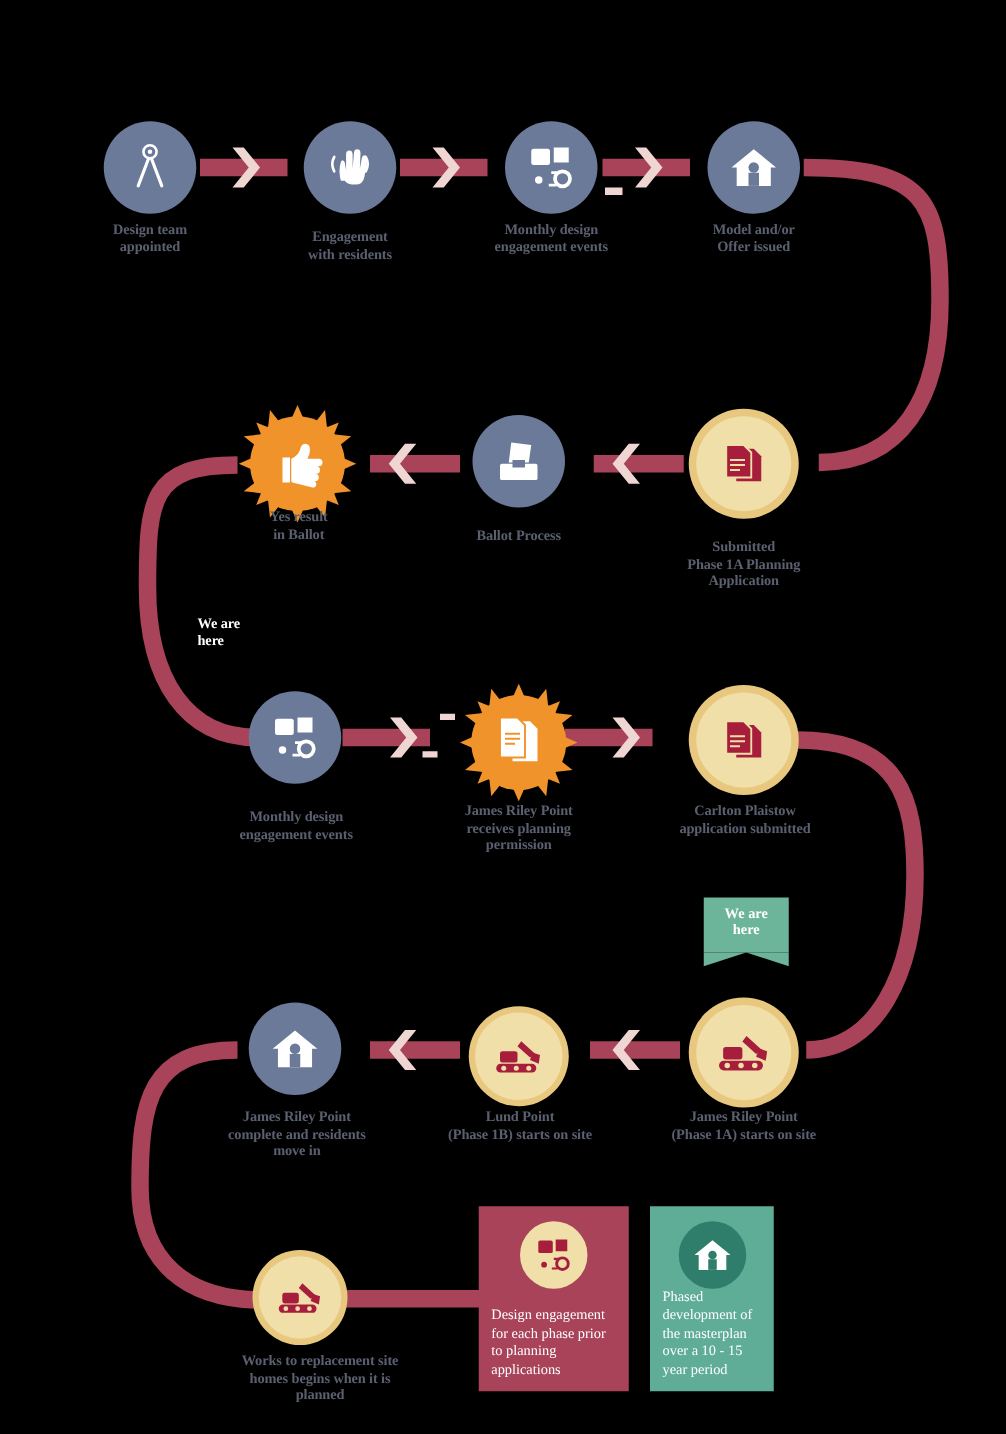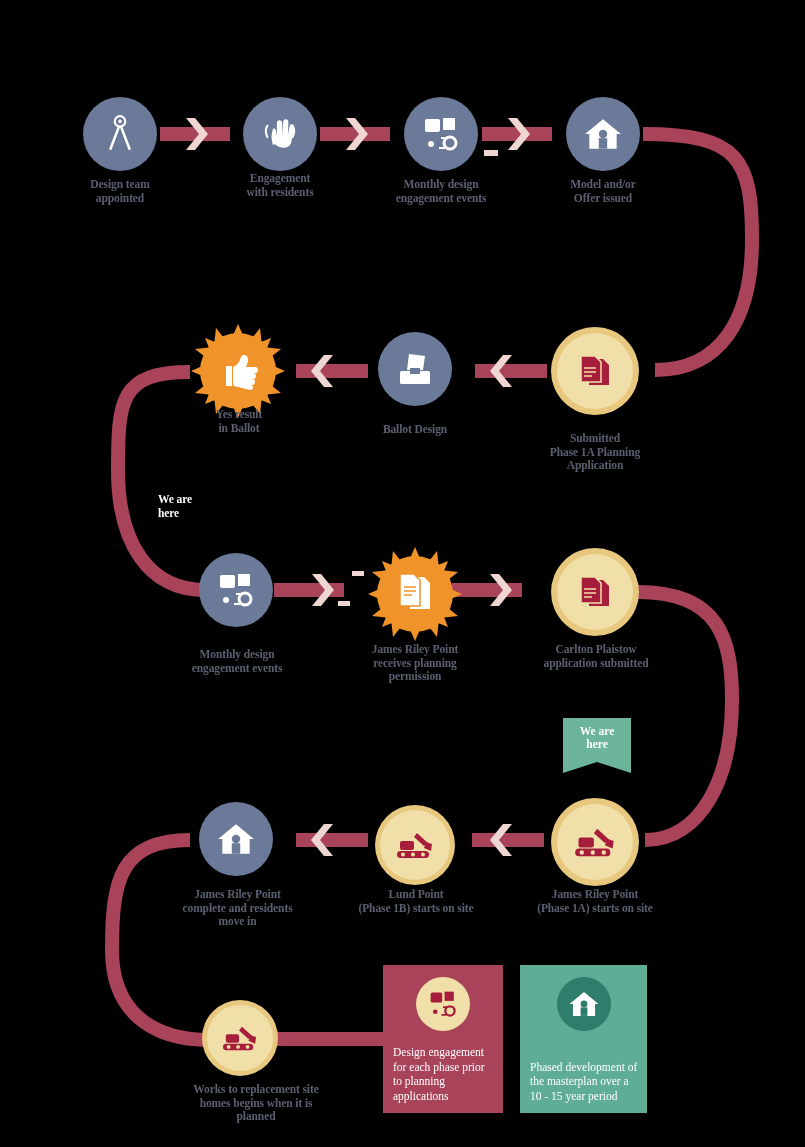--- a/index.html
+++ b/index.html
@@ -107,21 +107,21 @@
 
   <div class="node">
     <div class="disc blue" style="left:243px;top:97px;width:74px;height:74px;">
       <svg width="42" height="42" viewBox="0 0 40 40">
         <path d="M13 30 q-2-8 0-14 q1-3 3 0 l1 6 l0-12 q0-3 2.5-3 t2.5 3 l0 11 l1-12
                  q0-3 2.5-3 t2.5 3 l-0.5 12 l1.5-8 q0.6-3 2.7-2 q2 1 1.3 4
                  l-2 12 q-1 6 -7 6 q-6 0 -8 -3 z" fill="#fff"></path>
         <path d="M8 12 q-3 5 0 11 M32 12 q3 5 0 11" stroke="#fff" stroke-width="2" fill="none" stroke-linecap="round"></path>
       </svg>
     </div>
-    <div class="lbl" style="left:222px;top:172px;width:116px;">Engagement<br>with residents</div>
+    <div class="lbl" style="left:222px;top:184px;width:116px;">Engagement<br>with residents</div>
   </div>
 
   <div class="node">
     <div class="disc blue" style="left:404px;top:97px;width:74px;height:74px;">
       <svg width="44" height="44" viewBox="0 0 44 44">
         <rect x="6" y="7" width="15" height="13" rx="2" fill="#fff"></rect>
         <path d="M24 6 h12 v12 h-12 z" fill="#fff"></path>
         <circle cx="12" cy="32" r="3" fill="#fff"></circle>
         <circle cx="31" cy="31" r="6" fill="none" stroke="#fff" stroke-width="3"></circle>
         <path d="M22 26 l6 0 M20 36 l6 0" stroke="#fff" stroke-width="2.2"></path>
@@ -175,21 +175,21 @@
   </div>
 
   <div class="node">
     <div class="disc blue" style="left:378px;top:332px;width:74px;height:74px;">
       <svg width="42" height="42" viewBox="0 0 42 42">
         <rect x="6" y="23" width="30" height="13" rx="1.5" fill="#fff"></rect>
         <path d="M13 22 L15 6 L31 8 L29 22 Z" fill="#fff"></path>
         <rect x="16" y="20" width="10" height="6" fill="#6b7a99"></rect>
       </svg>
     </div>
-    <div class="lbl" style="left:355px;top:423px;width:120px;">Ballot Design</div>
+    <div class="lbl" style="left:355px;top:423px;width:120px;">Ballot Process</div>
   </div>
 
   <div class="node">
     <div class="disc" style="left:551px;top:327px;width:88px;height:88px;
          background:#e8c87e;border-radius:50%;">
       <div class="disc gold-inner" style="left:6px;top:6px;width:76px;height:76px;">
         <svg width="40" height="40" viewBox="0 0 40 40">
           <path d="M14 8 h14 l6 6 v20 h-20 z" fill="#a61e3c"></path>
           <path d="M6 5 h14 l6 6 v20 h-20 z" fill="#a61e3c" stroke="#f0dfa8" stroke-width="1.5"></path>
           <path d="M9 17 h12 M9 21 h12 M9 25 h8" stroke="#f0dfa8" stroke-width="1.6"></path>
@@ -335,21 +335,21 @@
         <rect x="6" y="7" width="15" height="13" rx="2" fill="#a61e3c"></rect>
         <path d="M24 6 h12 v12 h-12 z" fill="#a61e3c"></path>
         <circle cx="12" cy="32" r="3" fill="#a61e3c"></circle>
         <circle cx="31" cy="31" r="6" fill="none" stroke="#a61e3c" stroke-width="3"></circle>
         <path d="M22 26 l6 0 M20 36 l6 0" stroke="#a61e3c" stroke-width="2.2"></path>
       </svg>
     </div>
     <div class="ltext">Design engagement for each phase prior to planning applications</div>
   </div>
 
-  <div class="legend green" style="left:520px;top:965px;width:127px;height:148px;">
+  <div class="legend green" style="left:520px;top:965px;width:99px;height:148px;">
     <div style="position:absolute;left:50%;top:12px;transform:translateX(-50%);
                 width:54px;height:54px;border-radius:50%;background:#2f7d6b;
                 display:flex;align-items:center;justify-content:center;">
       <svg width="34" height="34" viewBox="0 0 40 40">
         <path d="M20 6 L37 20 L33 20 L33 34 L7 34 L7 20 L3 20 Z" fill="#fff"></path>
         <circle cx="20" cy="20" r="4" fill="#2f7d6b"></circle>
         <rect x="16" y="24" width="8" height="10" fill="#2f7d6b"></rect>
       </svg>
     </div>
     <div class="ltext">Phased development of the masterplan over a 10 - 15 year period</div>

